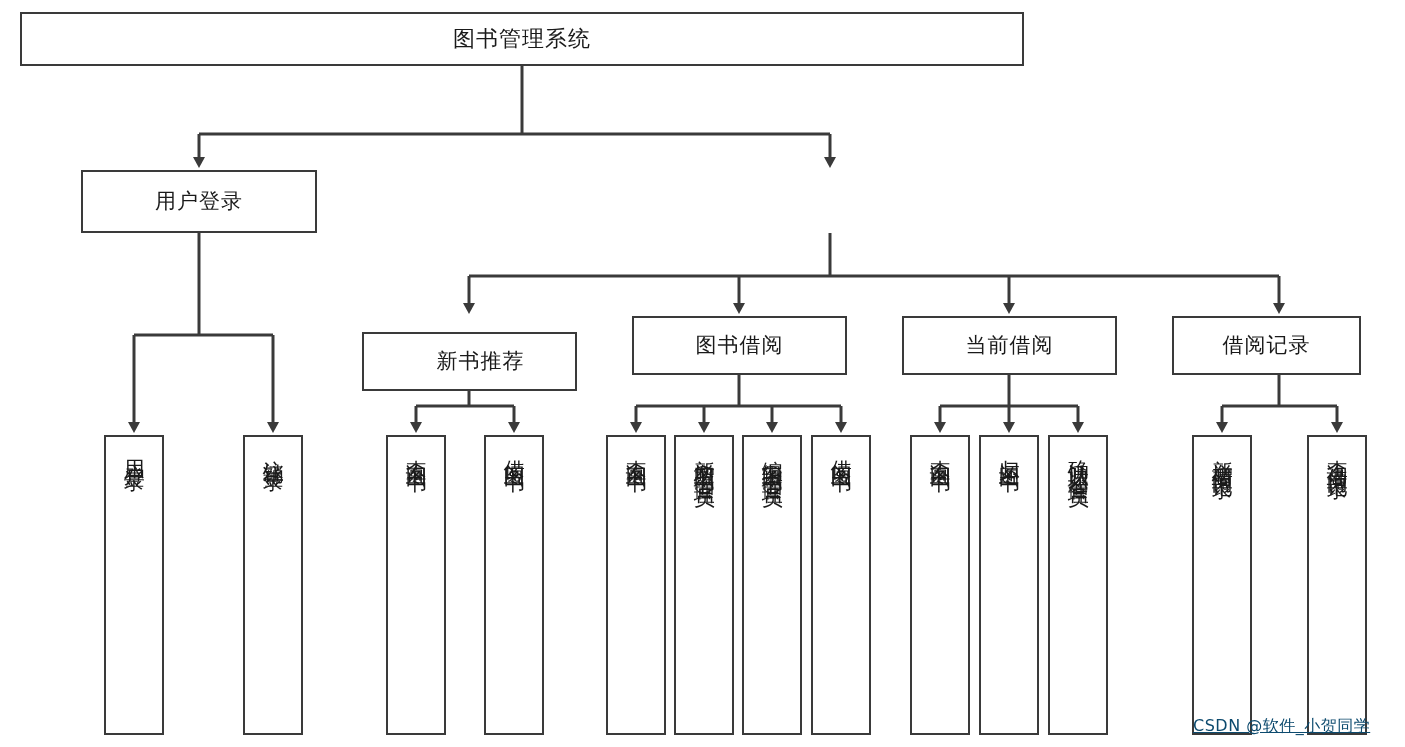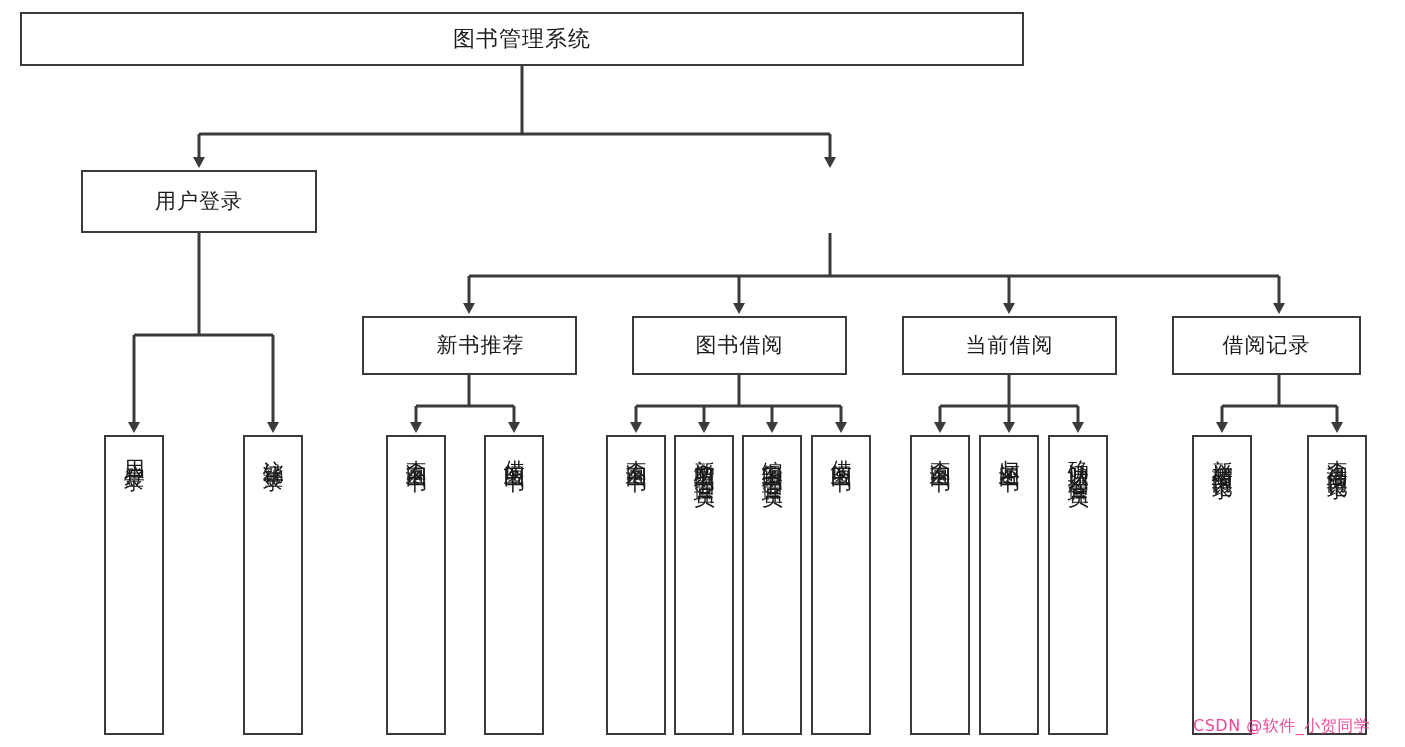--- a/index.html
+++ b/index.html
@@ -37,24 +37,25 @@
     writing-mode:vertical-rl;
     text-orientation:upright;
     font-size:21px;
     line-height:1.06;
     letter-spacing:4px;
     white-space:nowrap;
   }
   .watermark{
     position:absolute;
     font-size:16px;
-    color:#ec4899;
+    color:#0c4a6e;
     letter-spacing:0.5px;
     white-space:nowrap;
     pointer-events:none;
+    text-decoration:underline;
   }
 </style>
 </head>
 <body>
 
 <div id="stage">
 
   <svg id="edges" viewBox="0 0 1405 747" xmlns="http://www.w3.org/2000/svg">
     <defs>
       <marker id="arrow" markerWidth="11" markerHeight="12" refX="1" refY="6" orient="auto" markerUnits="userSpaceOnUse">
@@ -107,21 +108,21 @@
 
   <div class="node h-node root" style="left:20px;top:12px;width:1004px;height:54px;">
     <span class="lbl">图书管理系统</span>
   </div>
 
   <div class="node h-node" style="left:81px;top:170px;width:236px;height:63px;">
     <span class="lbl">用户登录</span>
   </div>
 
 
-  <div class="node h-node" style="left:362px;top:316px;width:215px;height:59px;padding-left:22px;">
+  <div class="node h-node" style="left:362px;top:332px;width:215px;height:59px;padding-left:22px;">
     <span class="lbl">新书推荐</span>
   </div>
 
   <div class="node h-node" style="left:632px;top:316px;width:215px;height:59px;">
     <span class="lbl">图书借阅</span>
   </div>
 
   <div class="node h-node" style="left:902px;top:316px;width:215px;height:59px;">
     <span class="lbl">当前借阅</span>
   </div>

